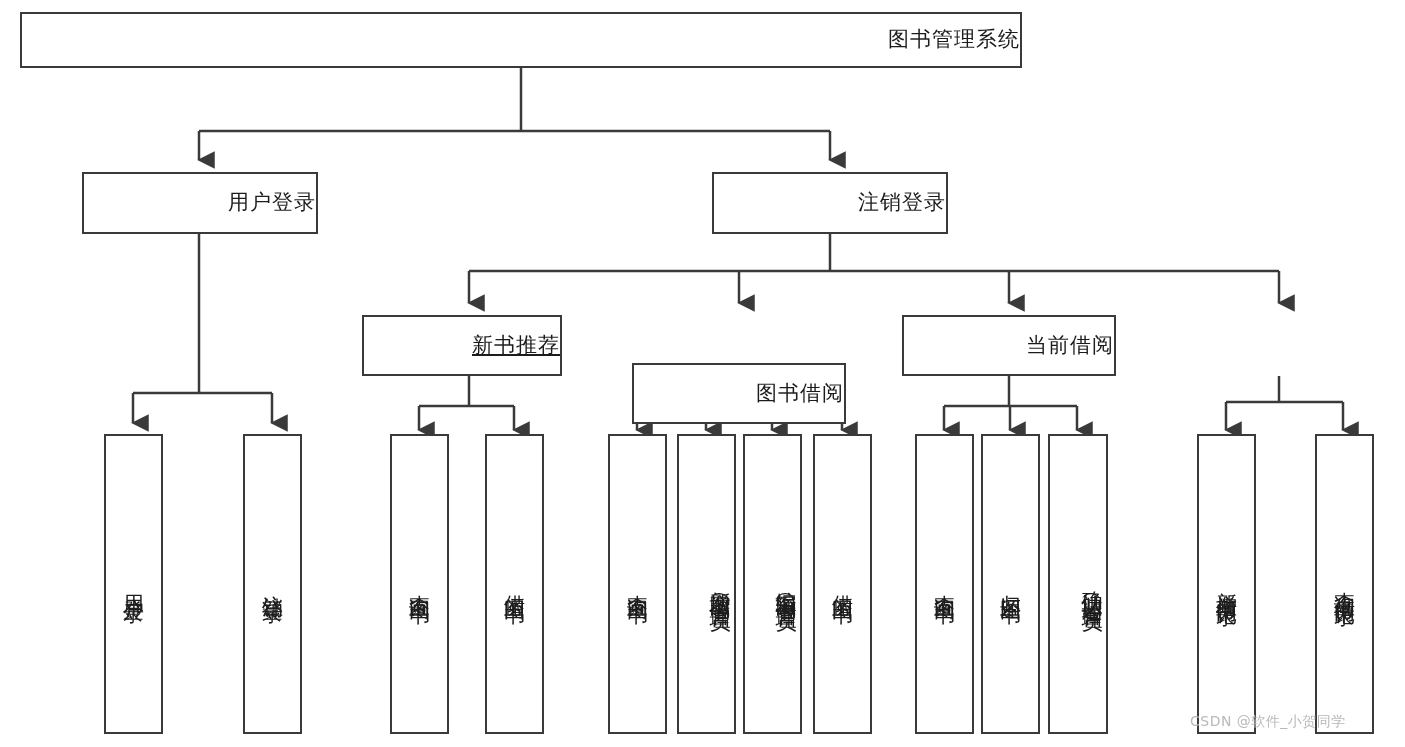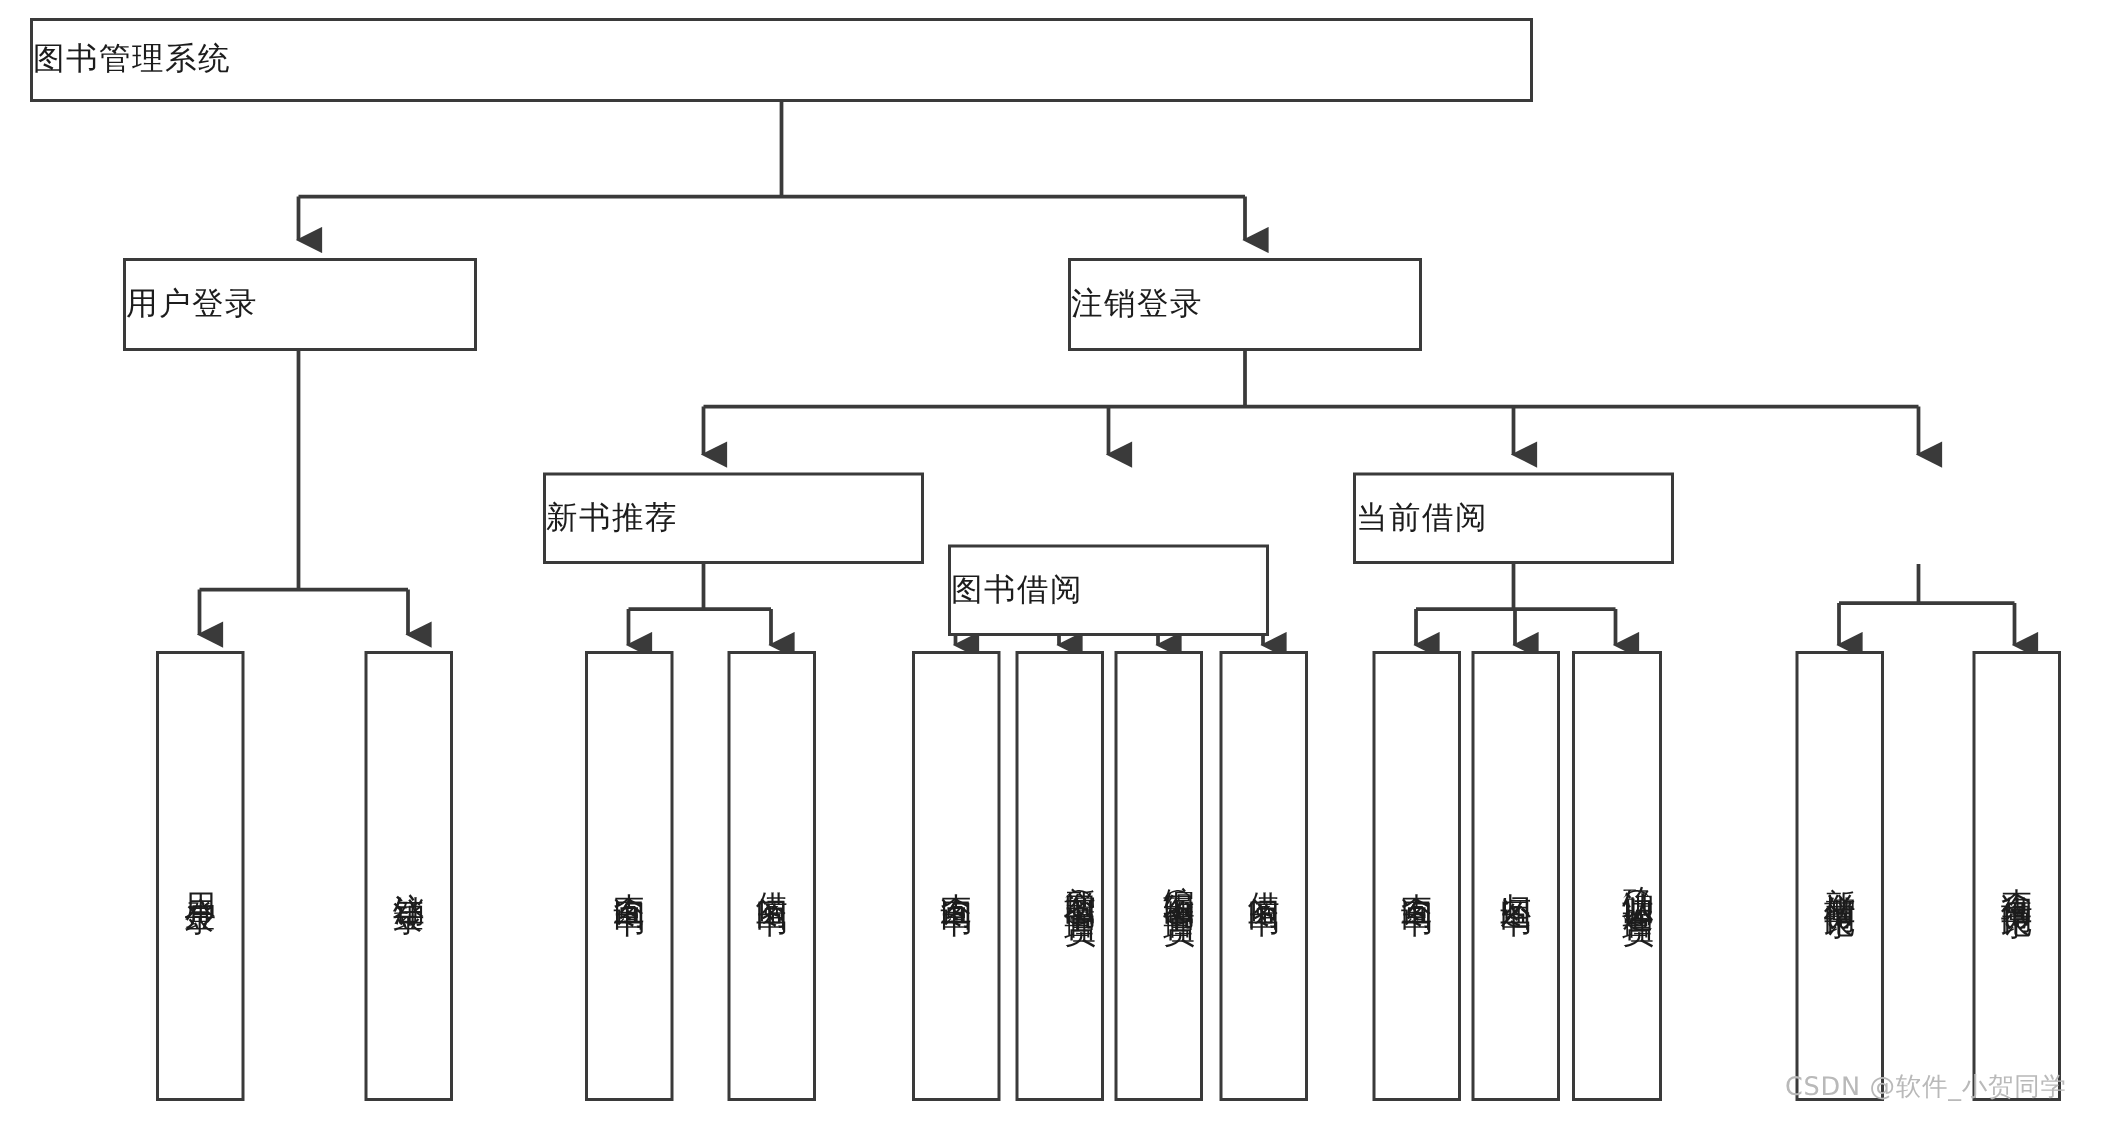--- a/index.html
+++ b/index.html
@@ -20,21 +20,21 @@
     left: 0; top: 0;
     width: 1405px; height: 747px;
     pointer-events: none;
   }
   .node {
     position: absolute;
     background: #ffffff;
     border: 2.5px solid #3a3a3a;
     display: flex;
     align-items: center;
-    justify-content: flex-start;
+    justify-content: flex-end;
     color: #1c1c1c;
     z-index: 2;
   }
   .node.h {
     font-size: 21px;
     letter-spacing: 1px;
     line-height: 1.2;
   }
   .node.v {
     writing-mode: vertical-rl;
@@ -52,21 +52,21 @@
   .node .vtext {
     writing-mode: vertical-rl;
     text-orientation: upright;
     white-space: nowrap;
     display: block;
   }
   .watermark {
     position: absolute;
     left: 1190px;
     top: 713px;
-    font-size: 17px;
+    font-size: 14px;
     color: #b9b9b9;
     letter-spacing: 0.5px;
     white-space: nowrap;
     z-index: 5;
   }
 </style>
 </head>
 <body>
 
 <div id="canvas">
@@ -125,21 +125,21 @@
     <span>图书管理系统</span>
   </div>
 
   <div class="node h" style="left:82px; top:172px; width:236px; height:62px;">
     <span>用户登录</span>
   </div>
   <div class="node h" style="left:712px; top:172px; width:236px; height:62px;">
     <span>注销登录</span>
   </div>
 
-  <div class="node h" style="left:362px; top:315px; width:254px; height:61px;">
+  <div class="node h" style="left:362px; top:315px; width:200px; height:61px;text-decoration:underline;">
     <span>新书推荐</span>
   </div>
   <div class="node h" style="left:632px; top:315px; width:214px; height:61px;margin-top:48px;">
     <span>图书借阅</span>
   </div>
   <div class="node h" style="left:902px; top:315px; width:214px; height:61px;">
     <span>当前借阅</span>
   </div>
 
   <div class="node v mid" style="left:104px; top:434px; width:59px; height:300px;">

